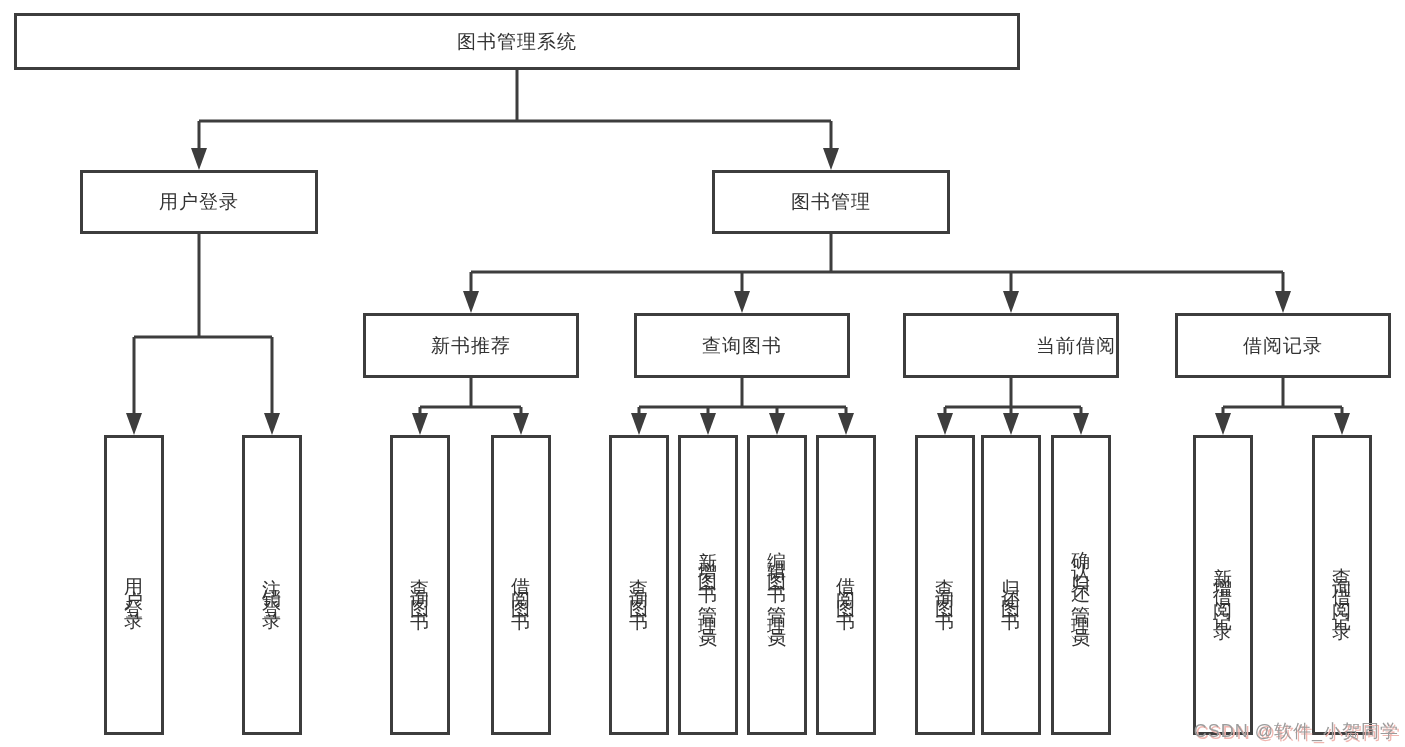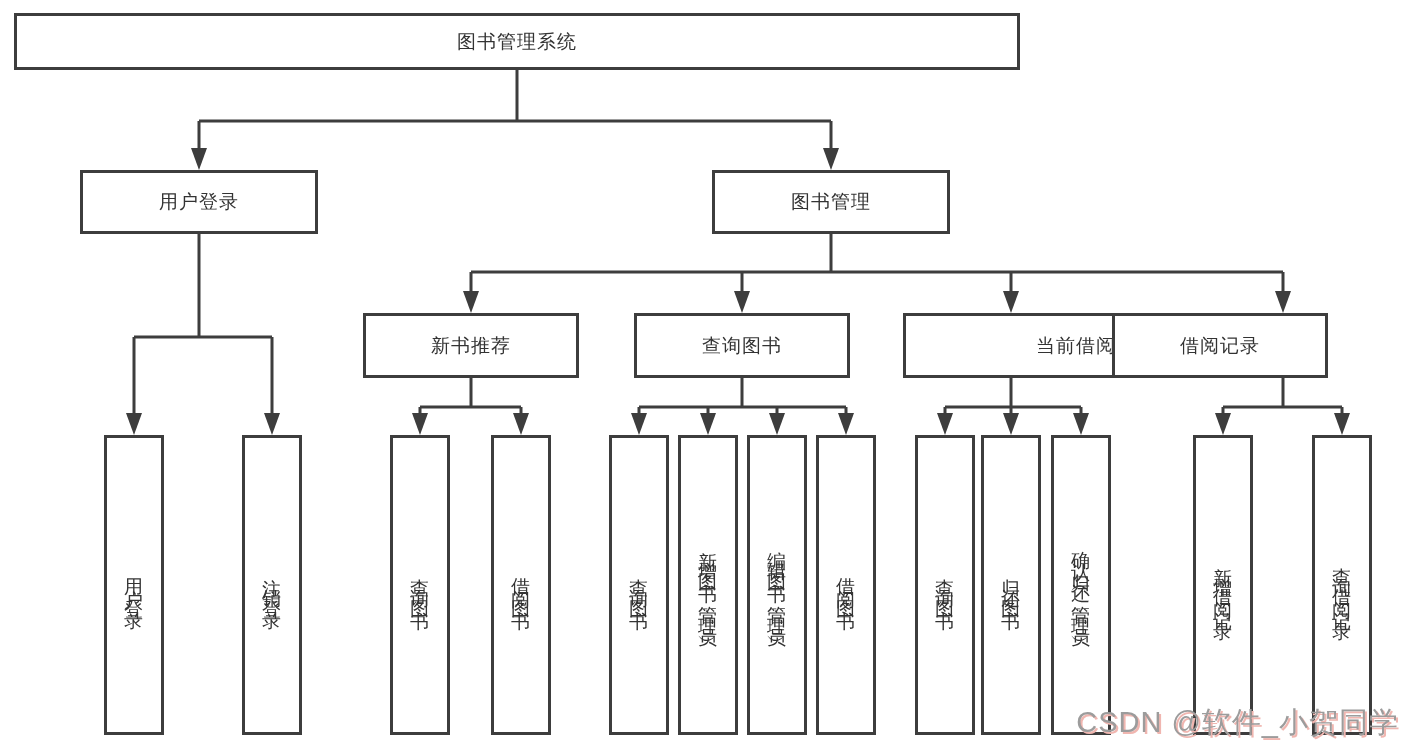--- a/index.html
+++ b/index.html
@@ -34,21 +34,21 @@
     letter-spacing: 1px;
     z-index: 2;
   }
   .root-box   { left: 14px;  top: 13px;  width: 1006px; height: 57px; }
   .lvl2-login { left: 80px;  top: 170px; width: 238px;  height: 64px; }
   .lvl2-mgmt  { left: 712px; top: 170px; width: 238px;  height: 64px; }
   .lvl3       { top: 313px; width: 216px; height: 65px; }
   .lvl3-a { left: 363px; }
   .lvl3-b { left: 634px; }
   .lvl3-c { left: 903px; justify-content: flex-end; }
-  .lvl3-d { left: 1112px; }
+  .lvl3-d { left: 1175px; }
   .vbox {
     position: absolute;
     top: 435px;
     width: 60px;
     height: 300px;
     box-sizing: border-box;
     border: 3px solid #3d3d3d;
     background: #ffffff;
     display: flex;
     align-items: center;
@@ -75,21 +75,21 @@
   .vx8  { left: 816px; }
   .vx9  { left: 915px; }
   .vx10 { left: 981px; }
   .vx11 { left: 1051px; }
   .vx12 { left: 1193px; }
   .vx13 { left: 1312px; }
   .watermark {
     position: absolute;
     right: 6px;
     bottom: 4px;
-    font-size: 29px;
+    font-size: 18px;
     color: #9c9c9c;
     text-shadow: 2px 2px 0 #f0b6b0;
     letter-spacing: 1px;
     z-index: 5;
     white-space: nowrap;
   }
 </style>
 </head>
 <body>
 

